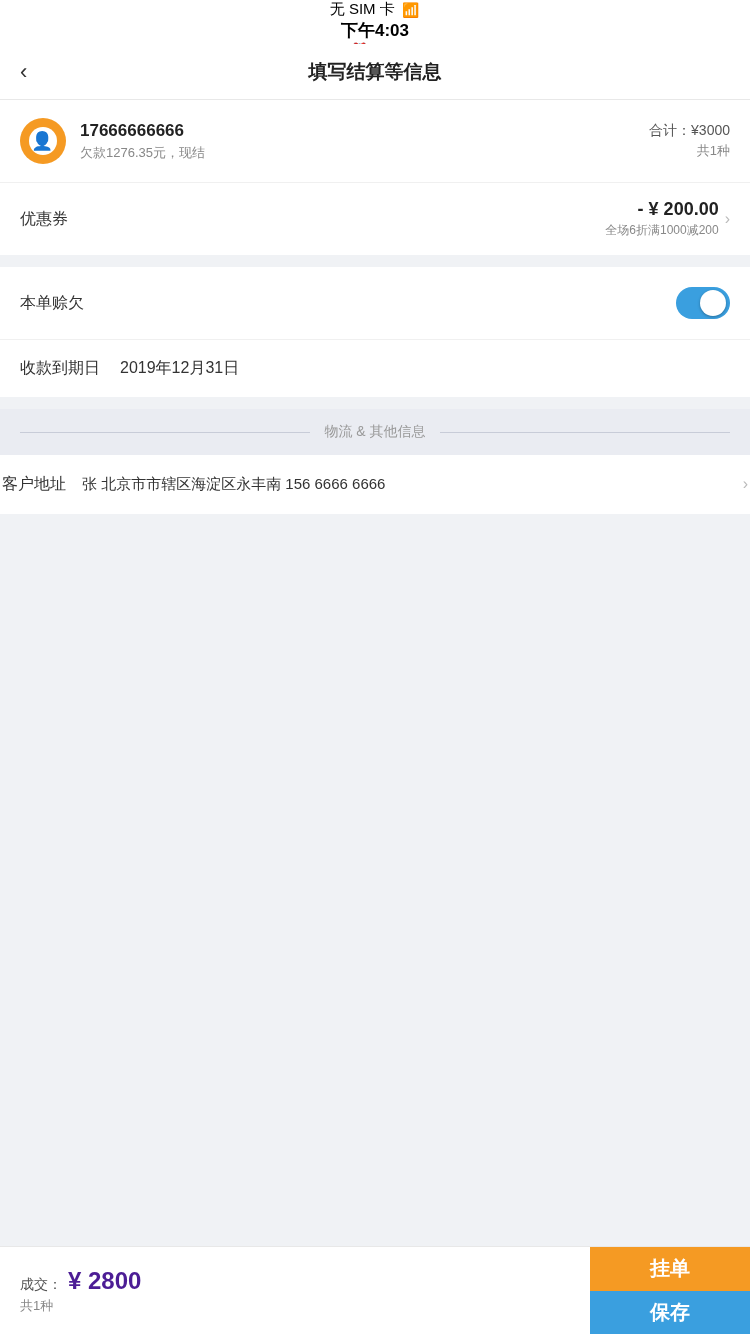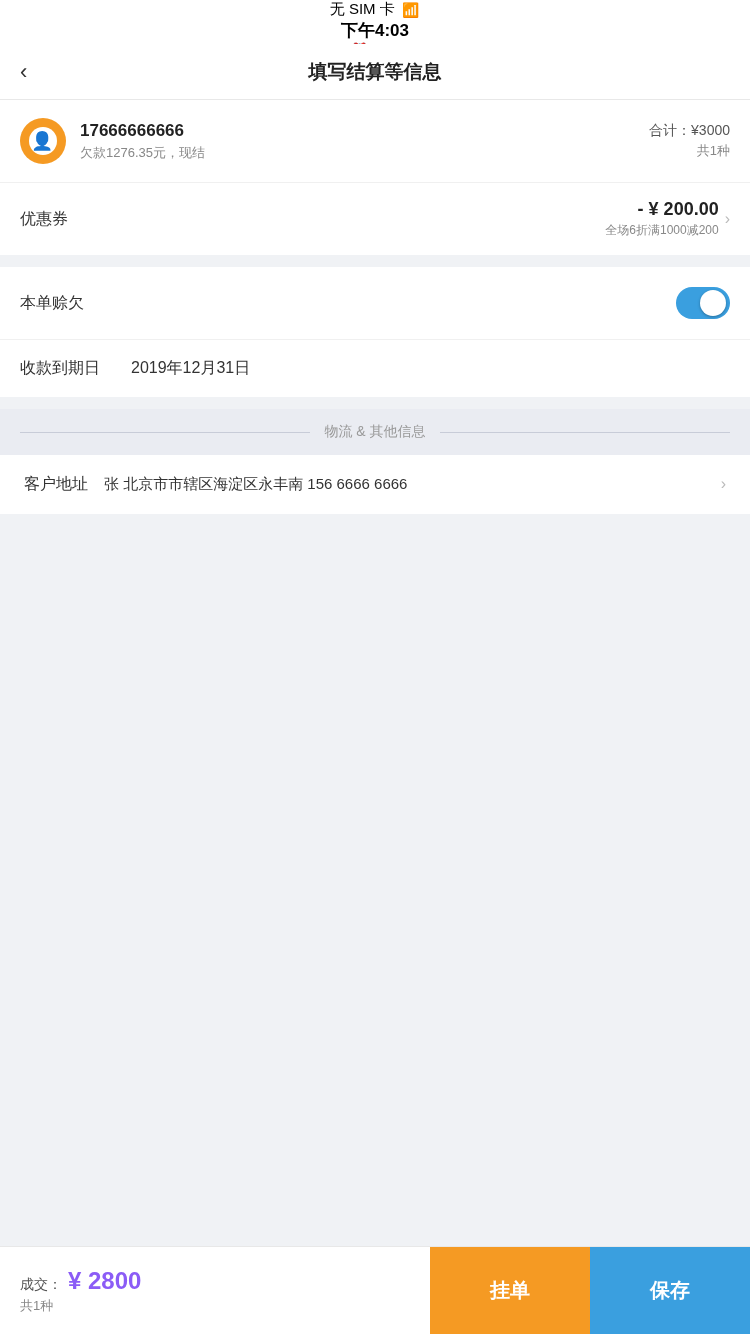--- a/index.html
+++ b/index.html
@@ -271,21 +271,21 @@
     .due-row {
       display: flex;
       align-items: center;
       padding: 18px 20px;
       background: #fff;
       border-top: 1px solid #f0f0f0;
     }
     .due-label {
       font-size: 16px;
       color: #333;
-      margin-right: 31px;
+      margin-right: 20px;
       white-space: nowrap;
     }
     .due-value {
       font-size: 16px;
       color: #333;
     }
 
     
     .divider-section {
       background: #eaecf2;
@@ -303,21 +303,21 @@
     .divider-text {
       font-size: 14px;
       color: #999;
     }
 
     
     .address-row {
       display: flex;
       align-items: center;
       justify-content: space-between;
-      padding: 18px 24px;
+      padding: 18px 2px;
       background: #fff;
     }
     .address-label {
       font-size: 16px;
       color: #333;
       min-width: 70px;
     }
     .address-value {
       font-size: 15px;
       color: #333;
@@ -353,30 +353,31 @@
       align-items: baseline;
       gap: 6px;
     }
     .bottom-summary-label {
       font-size: 14px;
       color: #555;
     }
     .bottom-summary-amount {
       font-size: 24px;
       font-weight: 700;
-      color: #8b5cf6;
+      color: #4c1d95;
     }
     .bottom-summary-count {
       font-size: 13px;
       color: #888;
       margin-top: 2px;
     }
     .bottom-actions {
       display: flex;
       height: 100%;
+      flex-direction: column;
     }
     .btn-pending {
       width: 160px;
       height: 100%;
       background: #f59a23;
       display: flex;
       align-items: center;
       justify-content: center;
       font-size: 20px;
       font-weight: 600;

